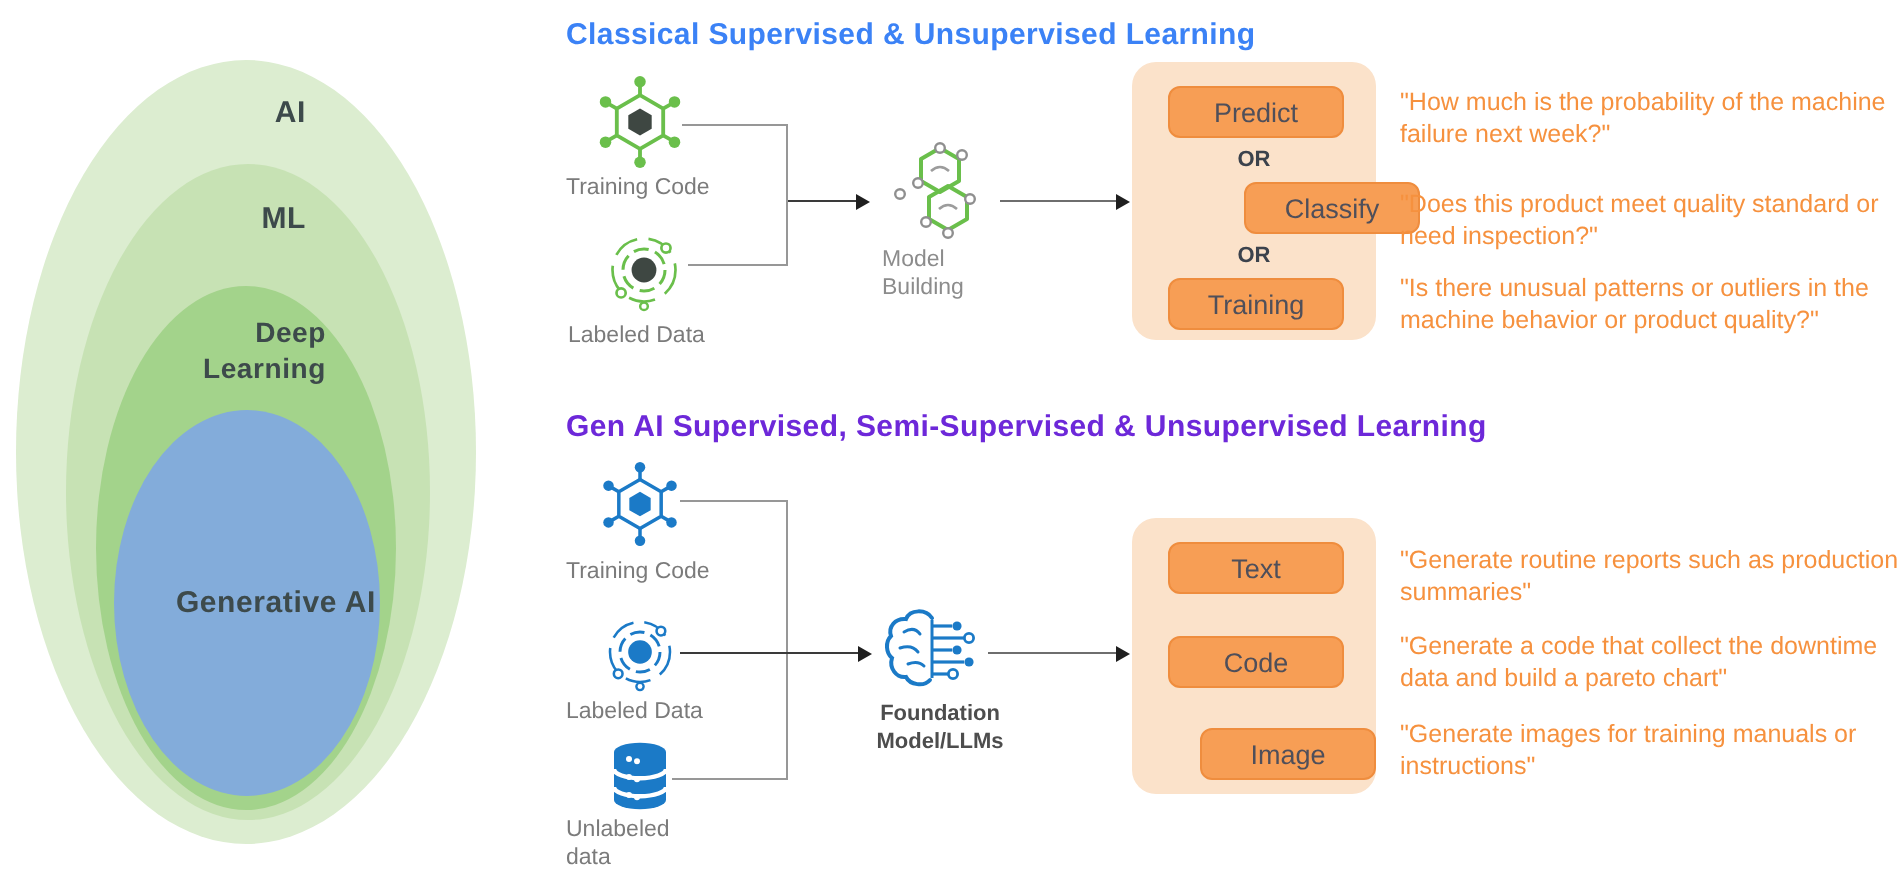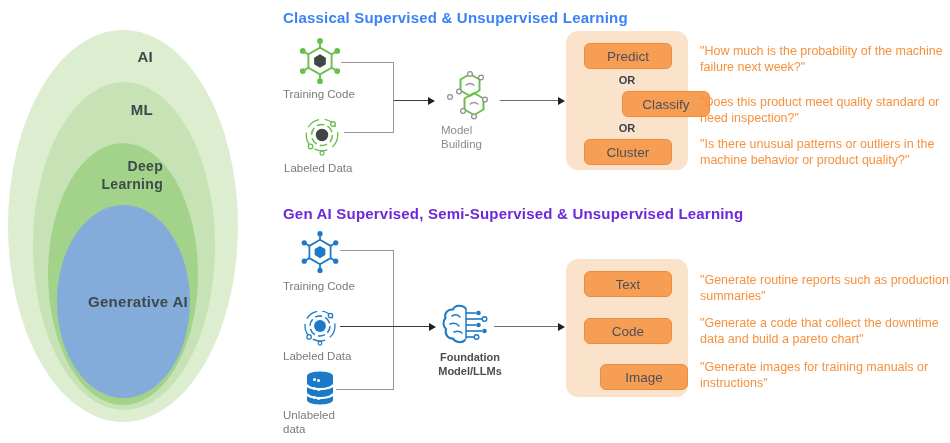--- a/index.html
+++ b/index.html
@@ -105,21 +105,21 @@
     <div class="nlabel" style="left:441px; top:123px; width:58px; color:#8c8c8c;">Model Building</div>
 
     <div class="shaft" style="left:500px; top:100px; width:58px; background:#6e6e6e;"></div>
     <div class="ahead" style="left:558px; top:97px;"></div>
 
     <div class="opanel" style="left:566px; top:31px; height:139px;"></div>
     <div class="obtn" style="left:584px; top:43px;">Predict</div>
     <div class="ortxt" style="left:584px; top:74px;">OR</div>
     <div class="obtn" style="left:584px; top:91px;margin-left:38px;">Classify</div>
     <div class="ortxt" style="left:584px; top:122px;">OR</div>
-    <div class="obtn" style="left:584px; top:139px;">Cluster</div>
+    <div class="obtn" style="left:584px; top:139px;">Training</div>
 
     <div class="quote" style="top:44px;">"How much is the probability of the machine failure next week?"</div>
     <div class="quote" style="top:95px;">"Does this product meet quality standard or need inspection?"</div>
     <div class="quote" style="top:137px;">"Is there unusual patterns or outliers in the machine behavior or product quality?"</div>
   </div>
 
   <div>
     <div class="sec-title title-blue" style="left:283px; top:205px;">Gen AI Supervised, Semi-Supervised &amp; Unsupervised Learning</div>
 
     <svg class="abs" style="left:299px; top:229px;" width="42" height="46" viewBox="0 0 48 52">

